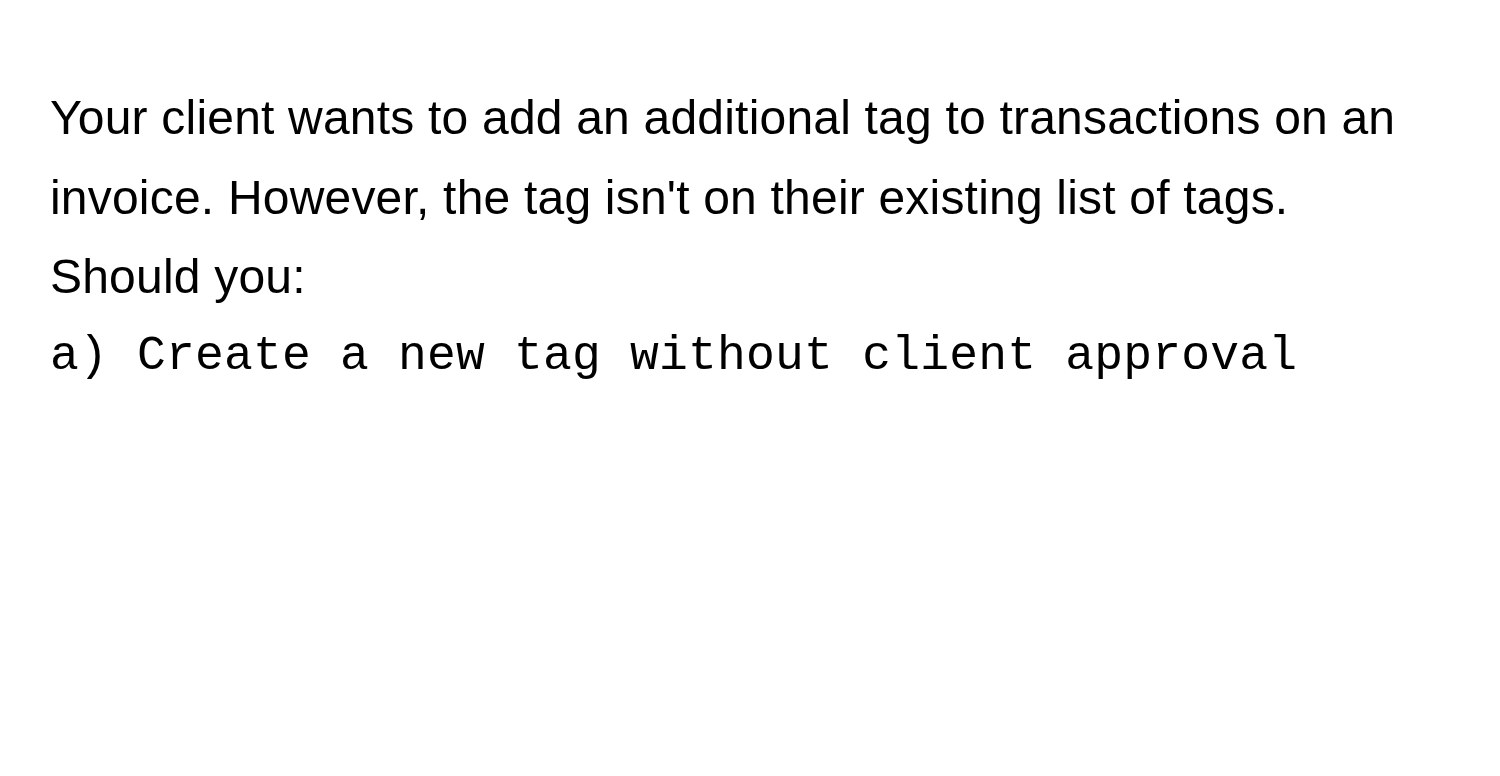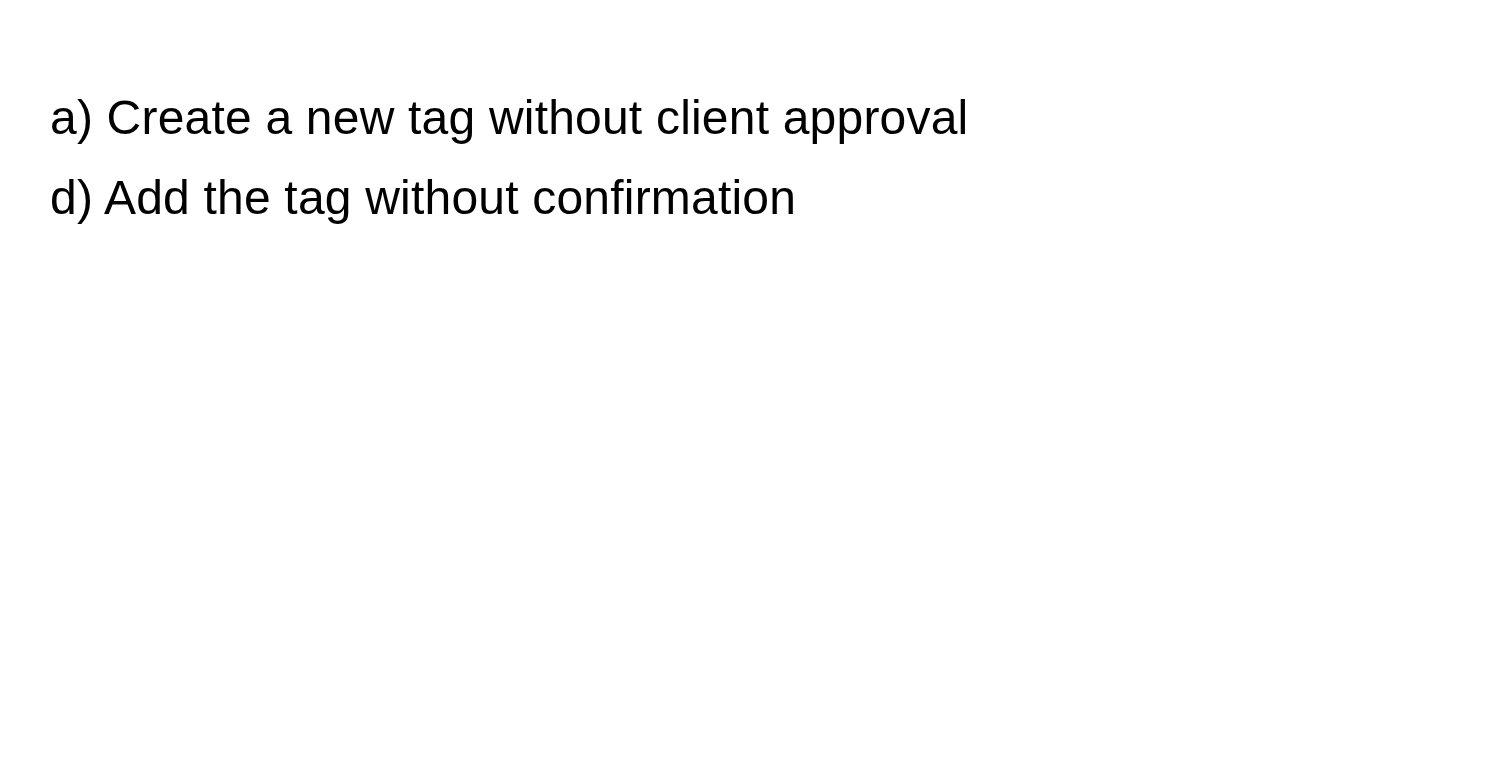--- a/index.html
+++ b/index.html
@@ -19,21 +19,22 @@
       font-size: 48px;
       line-height: 1.66;
       letter-spacing: 0.2px;
       font-weight: 400;
     }
     .question-text {
       margin-bottom: 0;
     }
     .option {
       display: block;
+      font-family: Liberation Mono, monospace;
     }
   </style>
 </head>
 <body>
 
 <div class="content">
+  <div class="question-text">Your client wants to add an additional tag to transactions on an invoice. However, the tag isn't on their existing list of tags. Should you:</div>
   <div class="option">a) Create a new tag without client approval</div>
-  <div class="option">d) Add the tag without confirmation</div>
 </div>
 
 </body></html>

